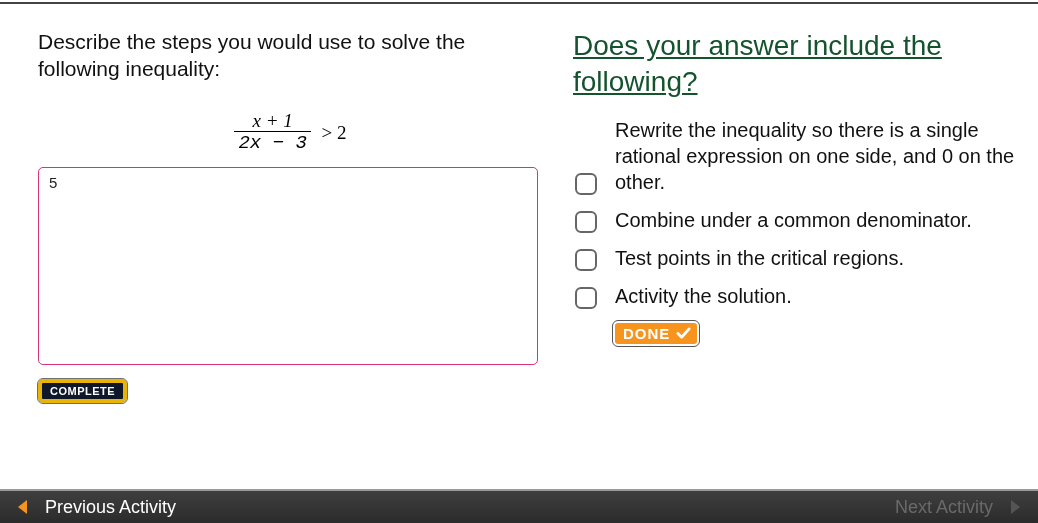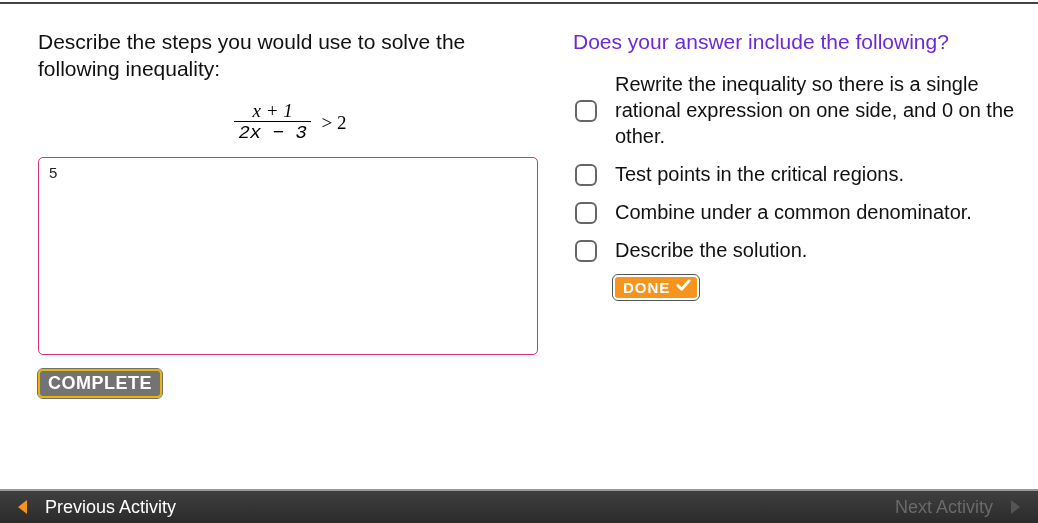--- a/index.html
+++ b/index.html
@@ -21,21 +21,21 @@
       flex: 0 0 505px;
     }
     .right-col {
       flex: 1;
       padding-left: 10px;
     }
     .prompt {
       font-size: 21px;
       color: #111;
       line-height: 1.3;
-      margin-bottom: 18px;
+      margin-bottom: 28px;
     }
     .math {
       text-align: center;
       font-size: 19px;
       font-style: italic;
       font-family: "Times New Roman", serif;
       margin: 16px 0 12px 0;
     }
     .fraction {
       display: inline-block;
@@ -67,40 +67,41 @@
       padding: 6px 10px;
       font-size: 15px;
       color: #222;
       resize: none;
       outline: none;
       font-family: Arial, sans-serif;
     }
     .complete-btn {
       margin-top: 10px;
       display: inline-block;
-      background: #737373;
+      background: #0f172a;
       color: #fff;
-      border: 2px solid #eab308;
+      border: 4px solid #eab308;
       outline: 1px solid #6f6f6f;
       border-radius: 5px;
-      font-size: 18px;
+      font-size: 11px;
       font-weight: bold;
       padding: 2px 8px 2px 8px;
       cursor: pointer;
       letter-spacing: 0.5px;
     }
     .q2 {
-      font-size: 21px;
-      color: #6d28d9;
+      font-size: 28px;
+      color: #14532d;
       margin-bottom: 16px;
       line-height: 1.3;
+      text-decoration: underline;
     }
     .check-row {
       display: flex;
-      align-items: center;
+      align-items: flex-end;
       gap: 18px;
       margin-bottom: 12px;
       font-size: 20px;
       padding-left: 2px;
     }
     .checkbox {
       width: 22px;
       height: 22px;
       border: 2.2px solid #666;
       border-radius: 6px;
@@ -110,20 +111,21 @@
       background: #fff;
     }
     .check-label {
       font-size: 20px;
       color: #111;
       line-height: 1.3;
     }
     .done-btn {
       margin-left: 40px;
       display: inline-flex;
+      align-items: center;
       background: #f7941e;
       color: #fff;
       border: 2px solid #fff;
       outline: 1px solid #555;
       border-radius: 5px;
       font-size: 15px;
       font-weight: bold;
       padding: 2px 6px 2px 8px;
       cursor: pointer;
       letter-spacing: 1px;
@@ -204,29 +206,29 @@
 
   <div class="right-col">
     <div class="q2">Does your answer include the following?</div>
 
     <div class="check-row">
       <div class="checkbox"></div>
       <div class="check-label">Rewrite the inequality so there is a single rational expression on one side, and 0 on the other.</div>
     </div>
     <div class="check-row">
       <div class="checkbox"></div>
+      <div class="check-label">Combine under a common denominator.</div>
+    </div>
+    <div class="check-row">
+      <div class="checkbox"></div>
       <div class="check-label">Test points in the critical regions.</div>
     </div>
     <div class="check-row">
       <div class="checkbox"></div>
-      <div class="check-label">Combine under a common denominator.</div>
-    </div>
-    <div class="check-row">
-      <div class="checkbox"></div>
-      <div class="check-label">Describe the solution.</div>
+      <div class="check-label">Activity the solution.</div>
     </div>
 
     <button class="done-btn">
       <span>DONE</span>
       <span class="done-check">
         <svg viewBox="0 0 16 14" width="15" height="13">
             <path d="M2 7 L6 11 L14 2" stroke="#fff" stroke-width="3" fill="none" stroke-linecap="round" stroke-linejoin="round"></path>
           </svg>
       </span>
     </button>

